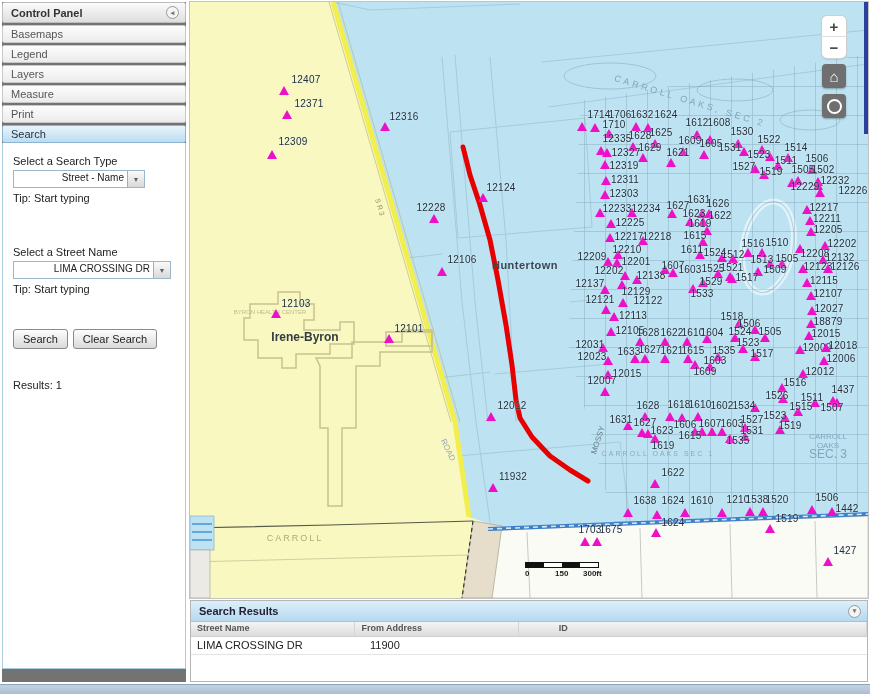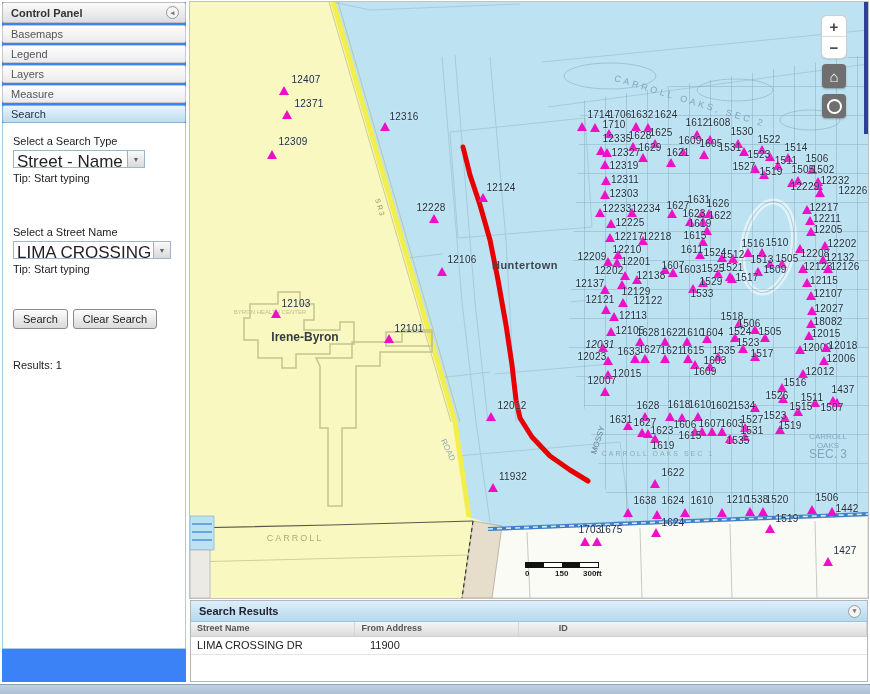--- a/index.html
+++ b/index.html
@@ -1,37 +1,37 @@
 <!DOCTYPE html>
 <html><head>
 <meta charset="utf-8">
 <style>
   html,body{margin:0;padding:0;}
   body{width:870px;height:694px;position:relative;background:#ffffff;
        font-family:"Liberation Sans",sans-serif;overflow:hidden;}
 
   
-  #sidebar{position:absolute;left:2px;top:2px;width:184px;height:680px;background:#3b82f6;}
+  #sidebar{position:absolute;left:2px;top:2px;width:184px;height:680px;background:#737373;}
   .cp-header{height:19px;background:linear-gradient(#fbfbfb,#dedede);border:1px solid #bdbdbd;
     border-radius:2px;display:flex;align-items:center;padding:0 6px 0 8px;
     font-size:11px;font-weight:bold;color:#333;}
   .cp-header .sp{flex:1;}
   .circ{width:11px;height:11px;border:1px solid #999;border-radius:50%;display:flex;
     align-items:center;justify-content:center;font-size:7px;color:#777;background:#f4f4f4;}
   .acc-item{height:16px;margin-top:2px;background:linear-gradient(#fdfdfd,#ebebeb);
     border:1px solid #c9c9c9;border-radius:2px;font-size:11px;color:#555;
     padding-left:8px;line-height:16px;cursor:pointer;}
   .acc-item.active{background:linear-gradient(#eaf5fd,#bcdcf0);border-color:#8ab4d2;color:#234;}
   .search-body{border:1px solid #a9cce2;border-top:none;height:526px;background:#fff;
     padding:12px 10px 0 10px;box-sizing:border-box;}
   .fld-label{font-size:11px;color:#222;margin-bottom:3px;}
   .combo{display:flex;border:1px solid #9db7ca;background:#fff;height:16px;}
   .combo.w1{width:130px;}
   .combo.w2{width:156px;}
-  .combo-val{flex:1;font-size:17px;color:#222;padding:1px 3px;white-space:nowrap;overflow:hidden;}
+  .combo-val{flex:1;font-size:10px;color:#222;padding:1px 3px;white-space:nowrap;overflow:hidden;text-align:right;}
   .combo-btn{width:16px;background:linear-gradient(#fafafa,#d9d9d9);border-left:1px solid #aab;
     display:flex;align-items:center;justify-content:center;font-size:7px;color:#567;}
   .tip{font-size:11px;color:#222;margin-top:4px;}
   .grp2{margin-top:42px;}
   .btn-row{margin-top:34px;display:flex;gap:5px;}
   .btn-row button{font-family:"Liberation Sans",sans-serif;font-size:11px;color:#222;
     padding:3px 9px;background:linear-gradient(#fefefe,#d9d9d9);border:1px solid #8a8a8a;
     border-radius:3px;cursor:pointer;}
   .results-line{margin-top:30px;font-size:11px;color:#222;}
 
@@ -96,20 +96,21 @@
   <div class="cp-header">
     <span>Control Panel</span>
     <span class="sp"></span>
     <span class="circ">◂</span>
   </div>
   <div id="acc">
       <div class="acc-item">Basemaps</div>
       <div class="acc-item">Legend</div>
       <div class="acc-item">Layers</div>
       <div class="acc-item">Measure</div>
+      <div class="acc-item">Print</div>
     </div>
   <div class="acc-item active">
     <span>Search</span>
   </div>
   <div class="search-body">
     <div class="fld-label">Select a Search Type</div>
     <div class="combo w1">
       <div class="combo-val">Street - Name</div>
       <div class="combo-btn">▼</div>
     </div>
@@ -325,21 +326,21 @@
       <div class="mlabel" style="left: 446px; top: 289px;">12129</div>
       <div class="tri" style="border-bottom: 9px solid rgb(238, 16, 200); left: 411px; top: 303px;"></div>
       <div class="mlabel" style="left: 410px; top: 297px;">12121</div>
       <div class="tri" style="border-bottom: 9px solid rgb(238, 16, 200); left: 428px; top: 296px;"></div>
       <div class="mlabel" style="left: 458px; top: 298px;">12122</div>
       <div class="tri" style="border-bottom: 9px solid rgb(238, 16, 200); left: 419px; top: 310px;"></div>
       <div class="mlabel" style="left: 443px; top: 313px;">12113</div>
       <div class="tri" style="border-bottom: 9px solid rgb(238, 16, 200); left: 416px; top: 325px;"></div>
       <div class="mlabel" style="left: 440px; top: 328px;">12105</div>
       <div class="tri" style="border-bottom: 9px solid rgb(238, 16, 200); left: 408px; top: 341px;"></div>
-      <div class="mlabel" style="left: 410px; top: 342px; font-style: italic;">12031</div>
+      <div class="mlabel" style="left: 400px; top: 342px;">12031</div>
       <div class="tri" style="border-bottom: 9px solid rgb(238, 16, 200); left: 413px; top: 354px;"></div>
       <div class="mlabel" style="left: 402px; top: 354px;">12023</div>
       <div class="tri" style="border-bottom: 9px solid rgb(238, 16, 200); left: 413px; top: 368px;"></div>
       <div class="mlabel" style="left: 437px; top: 371px;">12015</div>
       <div class="tri" style="border-bottom: 9px solid rgb(238, 16, 200); left: 410px; top: 385px;"></div>
       <div class="mlabel" style="left: 412px; top: 378px;">12007</div>
       <div class="tri" style="border-bottom: 9px solid rgb(238, 16, 200); left: 507px; top: 207px;"></div>
       <div class="mlabel" style="left: 509px; top: 197px;">1631</div>
       <div class="tri" style="border-bottom: 9px solid rgb(238, 16, 200); left: 514px; top: 207px;"></div>
       <div class="mlabel" style="left: 528px; top: 201px;">1626</div>
@@ -433,21 +434,21 @@
       <div class="mlabel" style="left: 628px; top: 264px;">12123</div>
       <div class="tri" style="border-bottom: 9px solid rgb(238, 16, 200); left: 633px; top: 262px;"></div>
       <div class="mlabel" style="left: 655px; top: 264px;">12126</div>
       <div class="tri" style="border-bottom: 9px solid rgb(238, 16, 200); left: 612px; top: 276px;"></div>
       <div class="mlabel" style="left: 634px; top: 278px;">12115</div>
       <div class="tri" style="border-bottom: 9px solid rgb(238, 16, 200); left: 616px; top: 289px;"></div>
       <div class="mlabel" style="left: 638px; top: 291px;">12107</div>
       <div class="tri" style="border-bottom: 9px solid rgb(238, 16, 200); left: 617px; top: 304px;"></div>
       <div class="mlabel" style="left: 639px; top: 306px;">12027</div>
       <div class="tri" style="border-bottom: 9px solid rgb(238, 16, 200); left: 616px; top: 317px;"></div>
-      <div class="mlabel" style="left: 638px; top: 319px;">18082</div>
+      <div class="mlabel" style="left: 638px; top: 319px;">18879</div>
       <div class="tri" style="border-bottom: 9px solid rgb(238, 16, 200); left: 614px; top: 329px;"></div>
       <div class="mlabel" style="left: 636px; top: 331px;">12015</div>
       <div class="tri" style="border-bottom: 9px solid rgb(238, 16, 200); left: 605px; top: 343px;"></div>
       <div class="mlabel" style="left: 627px; top: 345px;">12009</div>
       <div class="tri" style="border-bottom: 9px solid rgb(238, 16, 200); left: 631px; top: 341px;"></div>
       <div class="mlabel" style="left: 653px; top: 343px;">12018</div>
       <div class="tri" style="border-bottom: 9px solid rgb(238, 16, 200); left: 629px; top: 354px;"></div>
       <div class="mlabel" style="left: 651px; top: 356px;">12006</div>
       <div class="tri" style="border-bottom: 9px solid rgb(238, 16, 200); left: 608px; top: 367px;"></div>
       <div class="mlabel" style="left: 630px; top: 369px;">12012</div>

